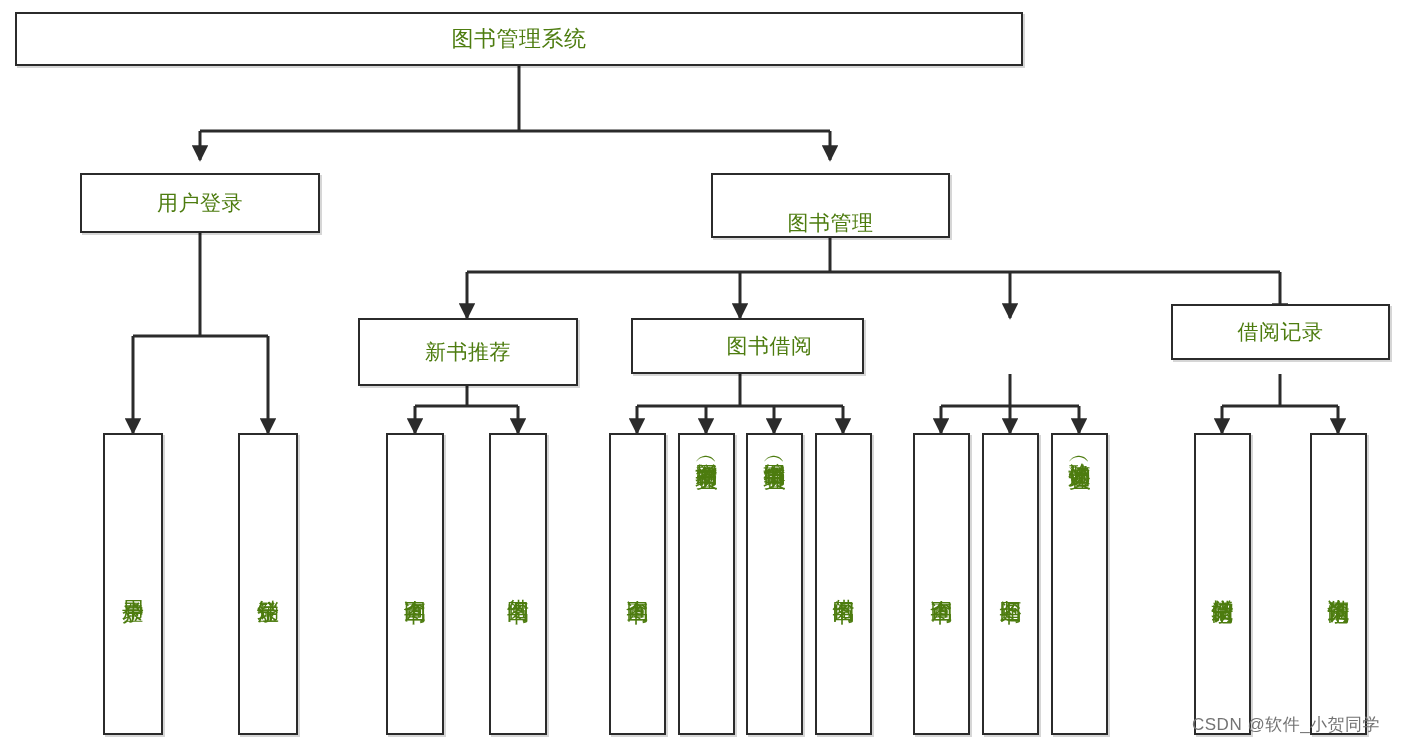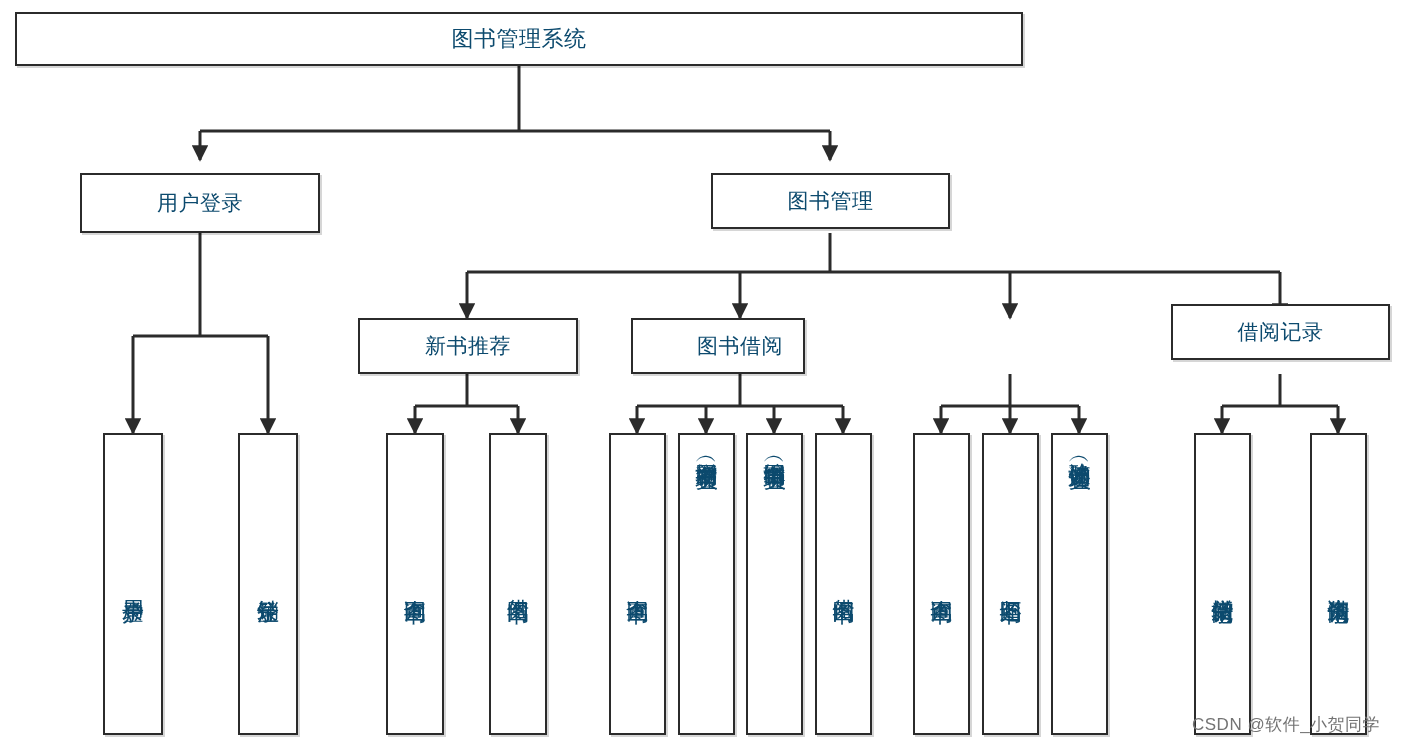--- a/index.html
+++ b/index.html
@@ -33,21 +33,21 @@
     background: #ffffff;
     display: flex;
     align-items: center;
     justify-content: center;
     box-shadow: 2px 2px 0 rgba(0,0,0,0.16);
   }
   .node .label {
     font-size: 21px;
     line-height: 1.25;
     letter-spacing: 0.5px;
-    color: #0c4a6e;
+    color: #4d7c0f;
     white-space: nowrap;
   }
   .node.root .label { font-size: 22px; }
   .node.vert {
     align-items: flex-start;
     padding-top: 10px;
   }
   .node.vert .label {
     writing-mode: vertical-rl;
     text-orientation: upright;
@@ -124,28 +124,28 @@
     </g>
   </svg>
 
   <div class="node root" style="left:15px; top:12px; width:1008px; height:54px;">
     <span class="label">图书管理系统</span>
   </div>
 
   <div class="node" style="left:80px; top:173px; width:240px; height:60px;">
     <span class="label">用户登录</span>
   </div>
-  <div class="node" style="left:711px; top:173px; width:239px; height:56px;">
+  <div class="node" style="left:711px; top:173px; width:239px; height:65px;align-items:flex-end;">
     <span class="label">图书管理</span>
   </div>
 
-  <div class="node" style="left:358px; top:318px; width:220px; height:56px;font-family:Liberation Serif, serif;">
+  <div class="node" style="left:358px; top:318px; width:220px; height:68px;font-family:Liberation Serif, serif;">
     <span class="label">新书推荐</span>
   </div>
-  <div class="node" style="left:631px; top:318px; width:174px; height:56px;padding-left:44px;">
+  <div class="node" style="left:631px; top:318px; width:233px; height:56px;padding-left:44px;">
     <span class="label">图书借阅</span>
   </div>
   <div class="node" style="left:1171px; top:304px; width:219px; height:56px;">
     <span class="label">借阅记录</span>
   </div>
 
   <div class="node vert centered" style="left:103px; top:433px; width:60px; height:302px;">
     <span class="label">用户登录</span>
   </div>
   <div class="node vert centered" style="left:238px; top:433px; width:60px; height:302px;">

